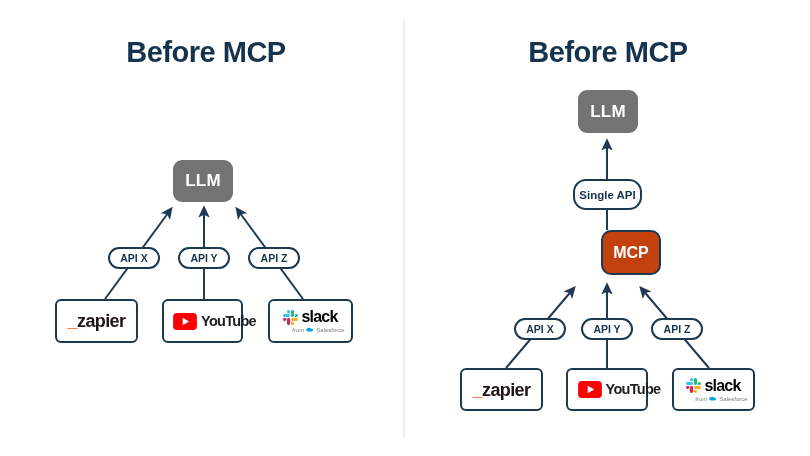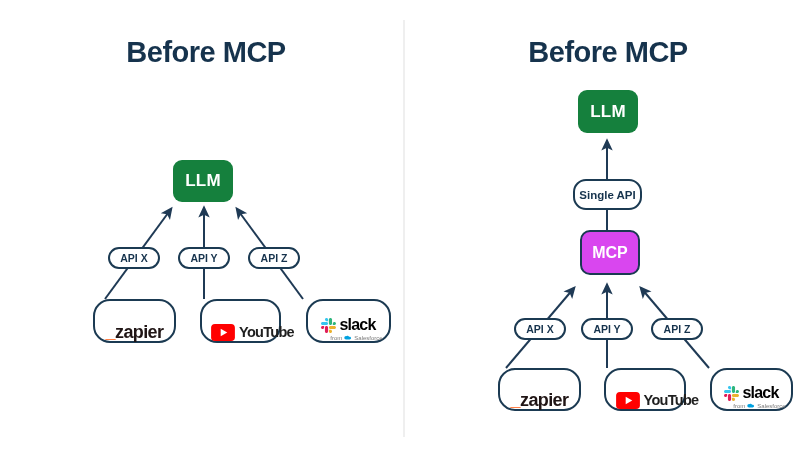--- a/index.html
+++ b/index.html
@@ -9,44 +9,44 @@
   }
   .divider{position:absolute;left:403px;top:20px;width:2px;height:417px;background:#efefef;}
   .connectors{position:absolute;left:0;top:0;width:810px;height:456px;z-index:1;}
   .title{
     position:absolute;transform:translateX(-50%);color:#16334d;font-size:29px;
     font-weight:800;letter-spacing:-0.5px;white-space:nowrap;z-index:2;
   }
   .t-left{left:206px;top:36px;}
   .t-right{left:608px;top:36px;}
   .llm{
-    position:absolute;background:#15803d;border-radius:9px;color:#ffffff;
+    position:absolute;background:#737373;border-radius:9px;color:#ffffff;
     display:flex;align-items:center;justify-content:center;
     font-size:17px;font-weight:700;letter-spacing:0.2px;z-index:2;
   }
   .llm-left{left:173px;top:160px;width:60px;height:42px;}
   .llm-right{left:578px;top:90px;width:60px;height:43px;}
   .mcp{
-    position:absolute;left:580px;top:230px;width:60px;height:45px;
-    background:#d946ef;border:2.5px solid #1b3a52;border-radius:10px;box-sizing:border-box;
+    position:absolute;left:601px;top:230px;width:60px;height:45px;
+    background:#c2410c;border:2.5px solid #1b3a52;border-radius:10px;box-sizing:border-box;
     display:flex;align-items:center;justify-content:center;
     color:#ffffff;font-size:16px;font-weight:700;z-index:2;
   }
   .pill{
     position:absolute;background:#ffffff;border:2px solid #1b3a52;border-radius:13px;
     box-sizing:border-box;display:flex;align-items:center;justify-content:center;
     color:#16334d;font-weight:700;z-index:2;white-space:nowrap;
   }
   .pill.small{width:52px;height:22px;font-size:10.5px;}
   .px-l{left:108px;top:247px;} .py-l{left:178px;top:247px;} .pz-l{left:248px;top:247px;}
   .px-r{left:514px;top:318px;} .py-r{left:581px;top:318px;} .pz-r{left:651px;top:318px;}
   .sapi{left:573px;top:179px;width:69px;height:31px;font-size:11.5px;}
   .logobox{
-    position:absolute;background:#ffffff;border:2px solid #1b3a52;border-radius:17px;
-    box-sizing:border-box;display:flex;align-items:flex-end;justify-content:center;z-index:2;margin-left:38px;
+    position:absolute;background:#ffffff;border:2px solid #1b3a52;border-radius:6px;
+    box-sizing:border-box;display:flex;align-items:center;justify-content:center;z-index:2;
   }
   .zap-l{left:55px;top:299px;width:83px;height:44px;}
   .yt-l{left:162px;top:299px;width:81px;height:44px;}
   .sl-l{left:268px;top:299px;width:85px;height:44px;}
   .zap-r{left:460px;top:368px;width:83px;height:43px;}
   .yt-r{left:566px;top:368px;width:82px;height:43px;}
   .sl-r{left:672px;top:368px;width:83px;height:43px;}
   .zapier-logo{font-size:18px;font-weight:800;letter-spacing:-0.6px;color:#201515;line-height:1;}
   .zap-underscore{color:#ff4f00;}
   .yt-logo{display:flex;align-items:center;gap:4px;padding-left:24px;}

